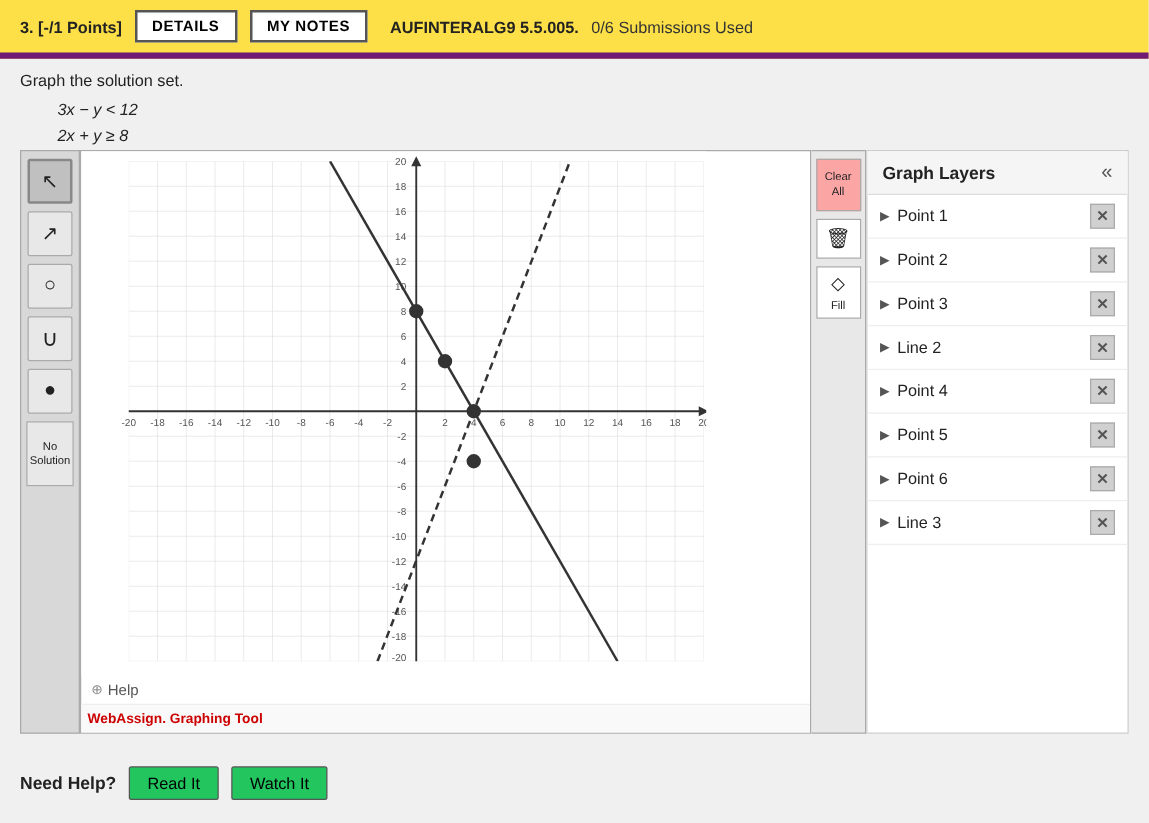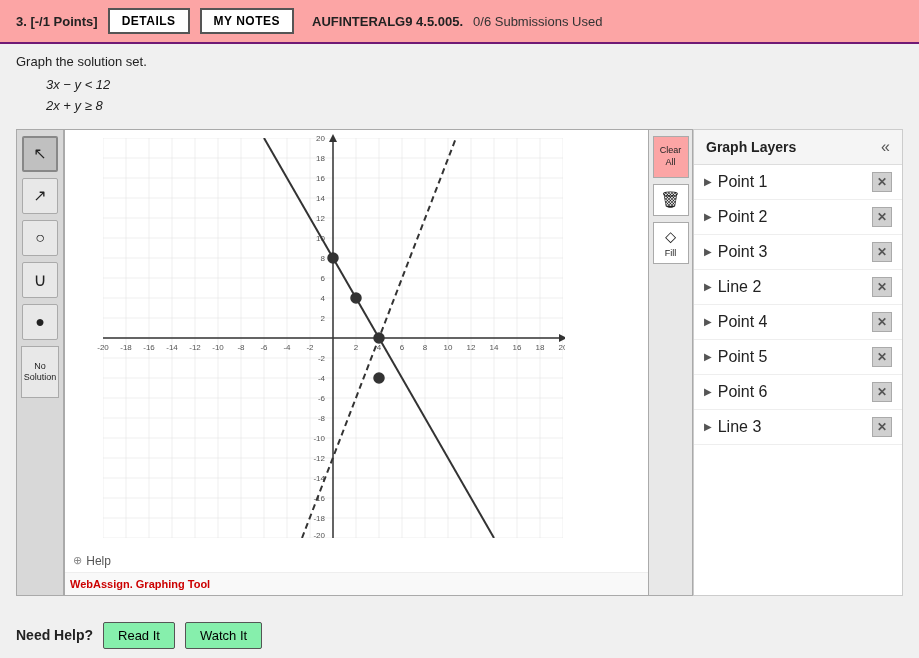--- a/index.html
+++ b/index.html
@@ -8,23 +8,23 @@
       background: #f0f0f0;
       width: 919px;
       min-height: 658px;
       font-size: 13px;
       color: #222;
     }
     .top-bar {
       display: flex;
       align-items: center;
       padding: 8px 16px;
-      background: #fca5a5;
+      background: #fde047;
       gap: 10px;
-      border-bottom: 2px solid #701a75;
+      border-bottom: 5px solid #701a75;
     }
     .points-label {
       font-weight: bold;
       font-size: 13px;
     }
     .btn-tab {
       border: 2px solid #555;
       background: #fff;
       padding: 4px 12px;
       font-size: 12px;
@@ -47,21 +47,21 @@
       gap: 0;
       flex-direction: column;
     }
     .question-text {
       font-size: 13px;
       margin-bottom: 6px;
     }
     .math-system {
       font-size: 13px;
       margin-left: 30px;
-      margin-bottom: 12px;
+      margin-bottom: 0;
       line-height: 1.6;
     }
     .math-system .eq {
       font-style: italic;
     }
     .graph-panel-wrapper {
       display: flex;
       gap: 0;
     }
     .toolbar {
@@ -193,21 +193,21 @@
       border-bottom: 1px solid #eee;
       gap: 6px;
     }
     .layer-arrow {
       color: #555;
       font-size: 10px;
       cursor: pointer;
     }
     .layer-name {
       flex: 1;
-      font-size: 16px;
+      font-size: 13px;
     }
     .layer-delete-btn {
       width: 20px;
       height: 20px;
       background: #d0d0d0;
       border: 1px solid #aaa;
       display: flex;
       align-items: center;
       justify-content: center;
       cursor: pointer;
@@ -244,35 +244,35 @@
       padding: 10px 16px;
       gap: 10px;
       margin-top: 6px;
     }
     .need-help-label {
       font-weight: bold;
       font-size: 14px;
     }
     .action-btn {
       border: 1px solid #555;
-      background: #86efac;
+      background: #22c55e;
       padding: 5px 14px;
       font-size: 13px;
       cursor: pointer;
       border-radius: 2px;
     }
   </style>
 </head>
 <body>
 
 <div class="top-bar">
   <span class="points-label">3. [-/1 Points]</span>
   <button class="btn-tab">DETAILS</button>
   <button class="btn-tab">MY NOTES</button>
-  <span class="assignment-label">AUFINTERALG9 4.5.005.</span>
+  <span class="assignment-label">AUFINTERALG9 5.5.005.</span>
   <span class="submissions-label">0/6 Submissions Used</span>
 </div>
 
 <div class="content-area">
   <div class="question-text">Graph the solution set.</div>
   <div class="math-system">
     <div class="eq">3x − y &lt; 12</div>
     <div class="eq">2x + y ≥ 8</div>
   </div>
 

